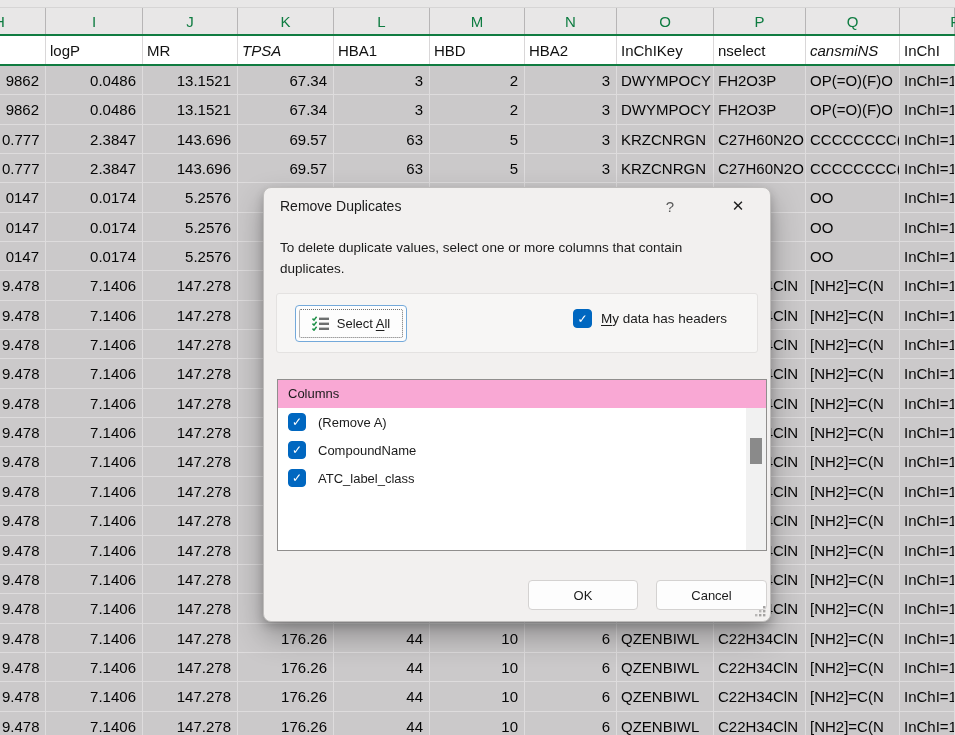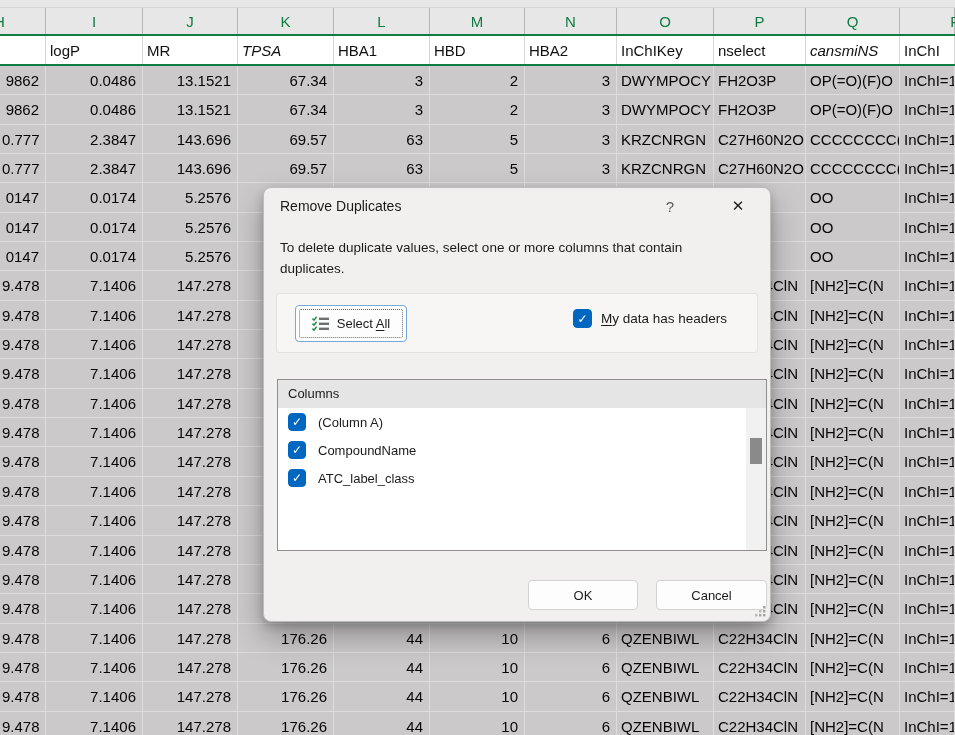--- a/index.html
+++ b/index.html
@@ -56,21 +56,21 @@
   .mnemonic{text-decoration:underline;text-underline-offset:2px;}
 
   .chk{box-sizing:border-box;background:#0067C0;border:1px solid #0067C0;border-radius:4px;
        display:flex;align-items:center;justify-content:center;color:#fff;}
   .chk::before{content:"\2713";font-size:12px;line-height:1;}
   #chk-headers{position:absolute;left:309px;top:121px;width:19px;height:19px;}
   #chk-headers-label{position:absolute;left:337px;top:123px;font-size:13.5px;}
 
   #dlg-list{position:absolute;left:13px;top:191px;width:490px;height:172px;box-sizing:border-box;
             background:#fff;border:1px solid #908E8D;overflow:hidden;}
-  #list-header{height:28px;line-height:28px;background:#e5e5e5;padding-left:10px;font-size:13px;}
+  #list-header{height:28px;line-height:28px;background:#f9a8d4;padding-left:10px;font-size:13px;}
   .list-item{height:28px;display:flex;align-items:center;padding-left:10px;gap:12px;}
   .list-item .chk{width:18px;height:18px;border-radius:4px;flex:0 0 auto;}
   .list-item .li-label{font-size:13px;white-space:nowrap;}
   #list-scroll-track{position:absolute;right:0;top:28px;bottom:0;width:20px;background:#F1F1F1;}
   #list-scroll-thumb{position:absolute;right:4px;top:30px;width:12px;height:26px;background:#8A8A8A;}
 
   #btn-ok{left:264px;top:392px;width:110px;height:30px;}
   #btn-cancel{left:392px;top:392px;width:111px;height:30px;}
   #resize-grip{position:absolute;right:3px;bottom:3px;width:13px;height:13px;}
 </style>
@@ -452,21 +452,21 @@
 
 
     <span id="chk-headers" class="chk"></span>
     <span id="chk-headers-label"><span></span><span class="mnemonic">M</span><span>y data has headers</span></span>
 
     <div id="dlg-list">
       <div id="list-header">Columns</div>
       <div id="list-items">
           <div class="list-item">
             <span class="chk checked"></span>
-            <span class="li-label">(Column A)</span>
+            <span class="li-label">(Remove A)</span>
           </div>
           <div class="list-item">
             <span class="chk checked"></span>
             <span class="li-label">CompoundName</span>
           </div>
           <div class="list-item">
             <span class="chk checked"></span>
             <span class="li-label">ATC_label_class</span>
           </div>
         </div>

